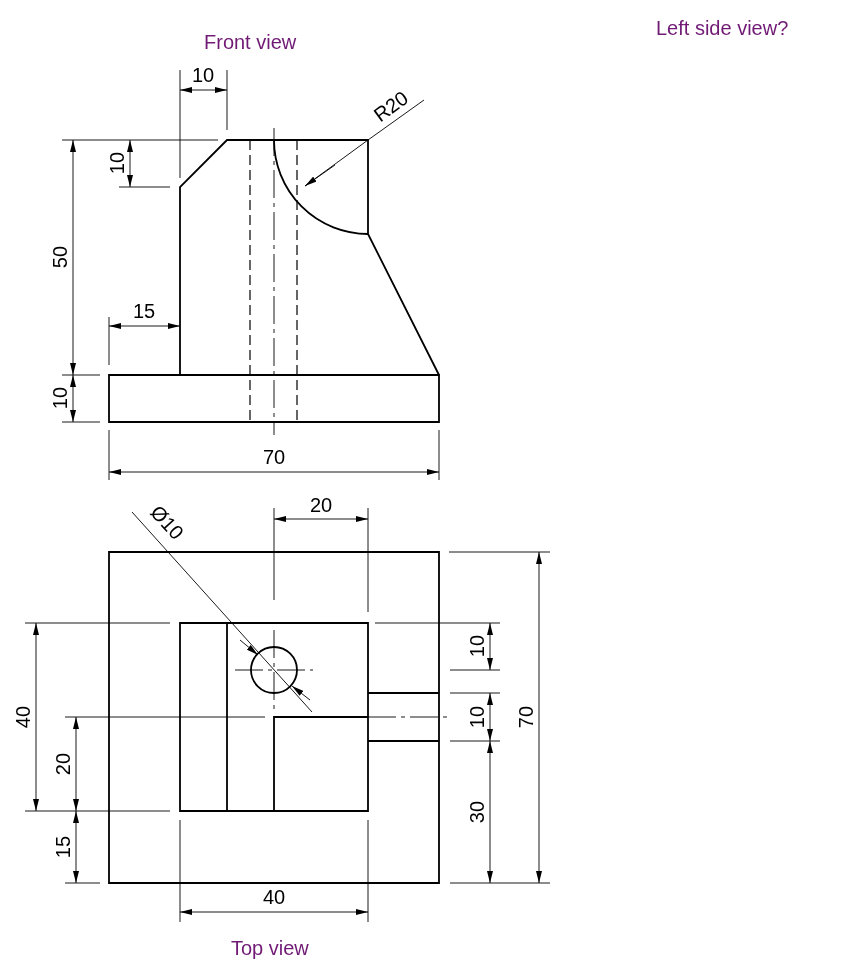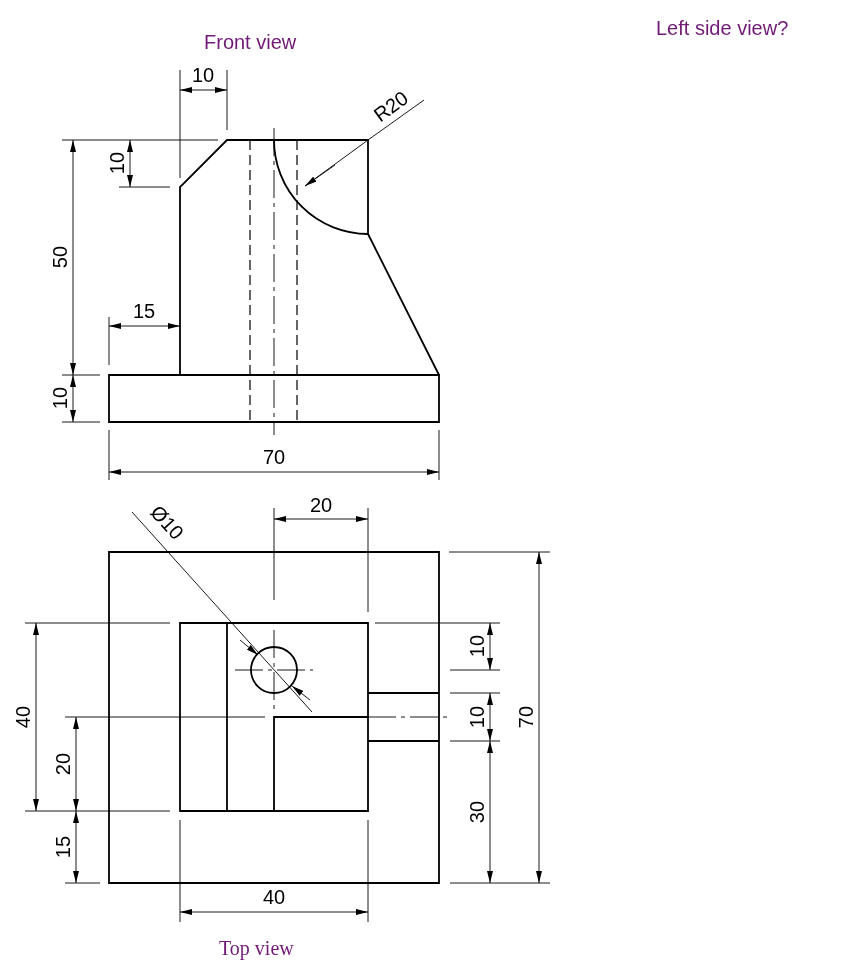--- a/index.html
+++ b/index.html
@@ -7,21 +7,21 @@
          font-family: "Liberation Sans", sans-serif; }
   .title { position: absolute; font-size: 20px; color: #701a75; white-space: nowrap; }
   svg { position: absolute; left: 0; top: 0; }
   .dimtxt { font-family: "Liberation Sans", sans-serif; font-size: 20px; fill: #000; }
 </style>
 </head>
 <body>
 
 <div class="title" style="left:204px;top:31px;">Front view</div>
 <div class="title" style="left:656px;top:17px;">Left side view?</div>
-<div class="title" style="left:219px;top:937px;font-family:Liberation Serif, serif;">Top view</div>
+<div class="title" style="left:231px;top:937px;">Top view</div>
 
 <svg id="drawing" width="857" height="962" viewBox="0 0 857 962" xmlns="http://www.w3.org/2000/svg">
   <defs>
     <marker id="arr" viewBox="0 0 12 6" refX="12" refY="3" markerWidth="12" markerHeight="6" orient="auto-start-reverse" markerUnits="userSpaceOnUse">
       <path d="M0,0 L12,3 L0,6 Z" fill="#000"></path>
     </marker>
   </defs>
   <g id="front-view">
       <path d="M109,375 L439,375 L439,422 L109,422 Z" fill="none" stroke="#000000" stroke-width="1.8"></path>
       <path d="M180,375 L180,187 L227,140 L368,140 L368,234 L439,375" fill="none" stroke="#000000" stroke-width="1.8"></path>

